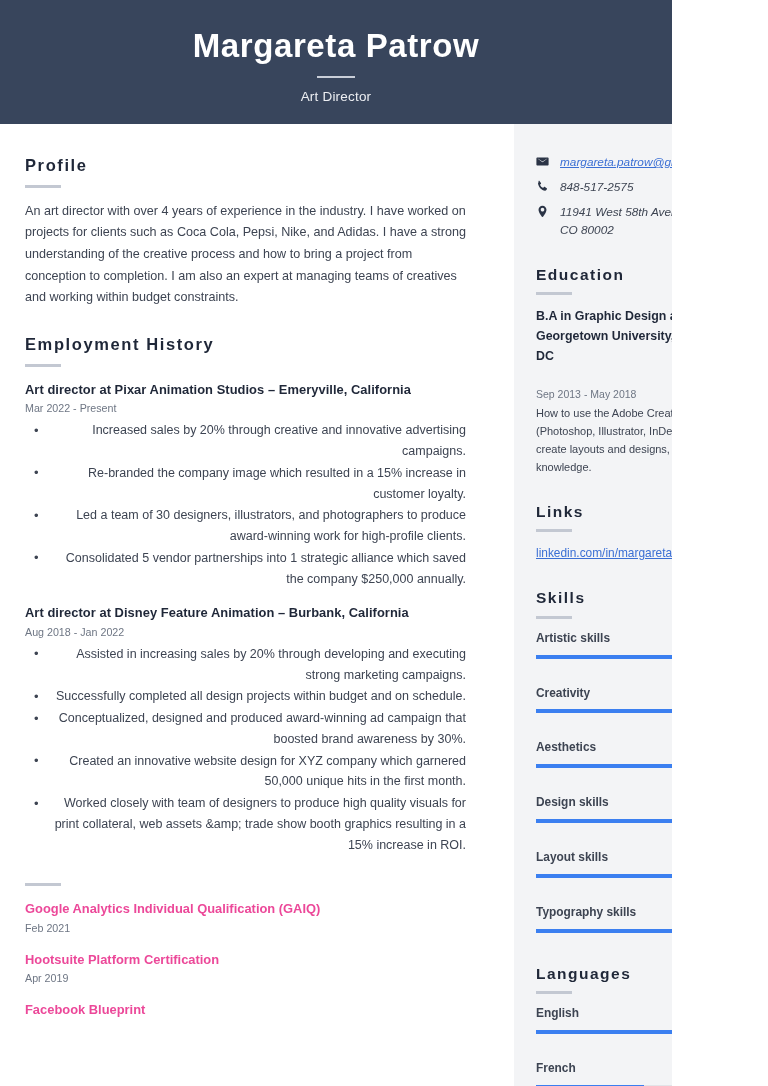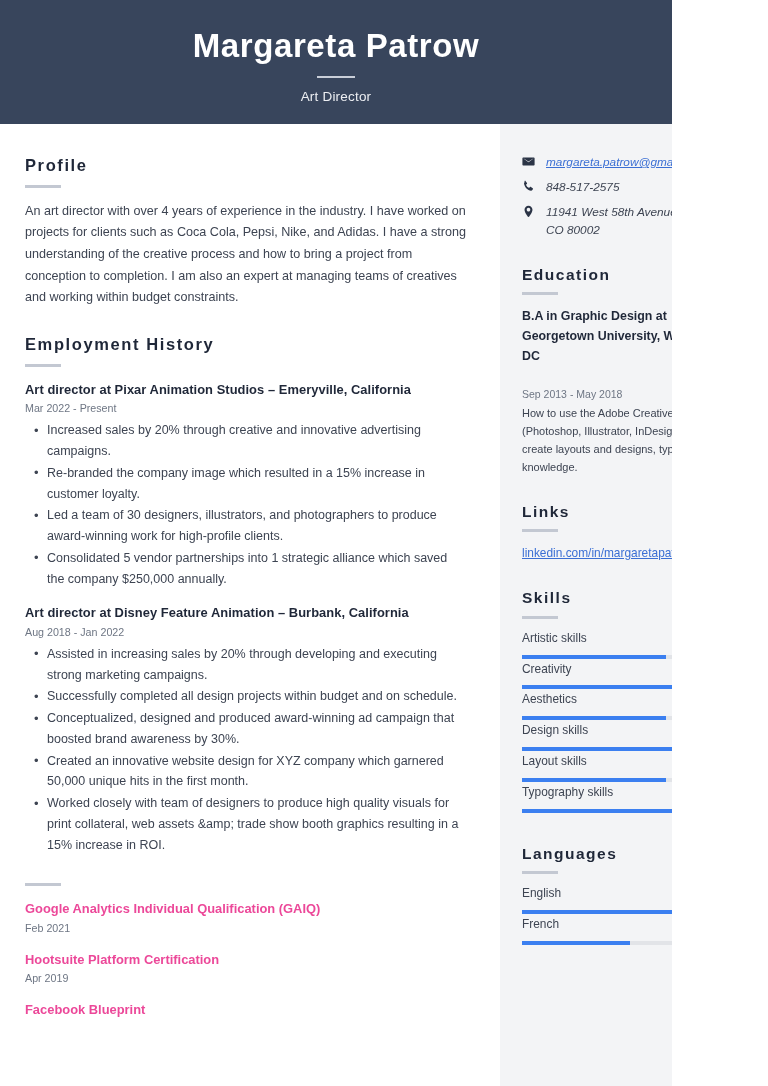--- a/index.html
+++ b/index.html
@@ -51,20 +51,21 @@
     font-weight: normal;
     letter-spacing: 0.2px;
   }
 
   
   .columns {
     flex: 1 1 auto;
     display: flex;
     align-items: stretch;
     min-height: 0;
+    gap: 14px;
   }
   .main-col {
     width: 500px;
     flex: 0 0 500px;
     background: #ffffff;
     padding: 32px 34px 0 25px;
   }
   .side-col {
     width: 268px;
     flex: 0 0 268px;
@@ -109,20 +110,21 @@
   .entry-date {
     font-size: 10.7px;
     color: #6e7684;
     line-height: 1.6;
     margin-top: 1px;
   }
   .entry-bullets {
     list-style: none;
     margin: 3px 0 0 0;
     padding: 0;
+    text-align: right;
   }
   .entry-bullets li {
     position: relative;
     padding-left: 22px;
     font-size: 12.5px;
     line-height: 1.66;
     color: #3d4452;
     margin-bottom: 1px;
   }
   .entry-bullets li::before {
@@ -205,21 +207,21 @@
     display: inline-block;
     font-size: 11.9px;
     color: #3b6fd4;
     text-decoration: underline;
     line-height: 1.5;
   }
 
   
   .skills-section { margin-top: 26px; }
   .languages-section { margin-top: 32px; }
-  .bar-item { margin-bottom: 2px; }
+  .bar-item { margin-bottom: 26px; font-weight: bold; }
   .bar-label {
     font-size: 11.9px;
     color: #3d4452;
     line-height: 1.5;
     margin-bottom: 7px;
   }
   .bar-track {
     height: 4px;
     width: 180px;
     background: #e2e4e8;

